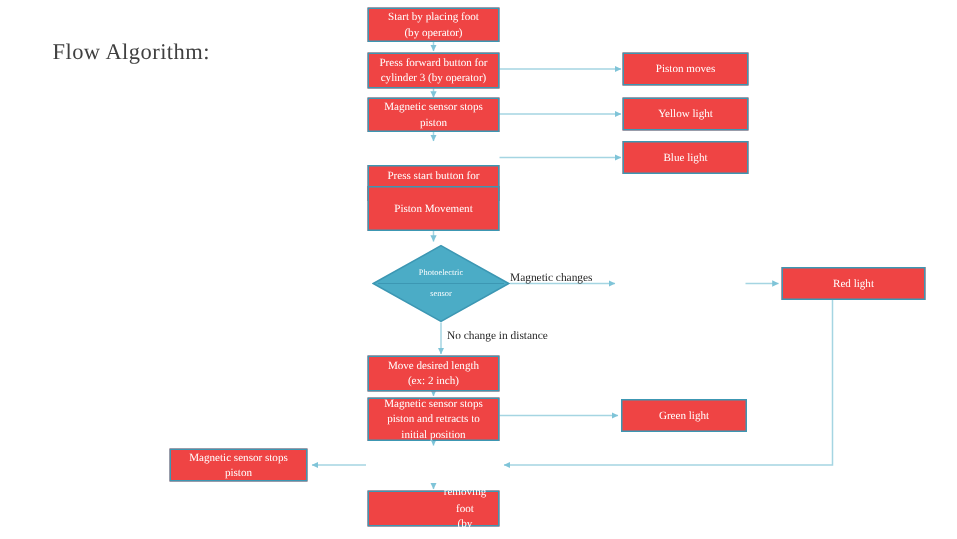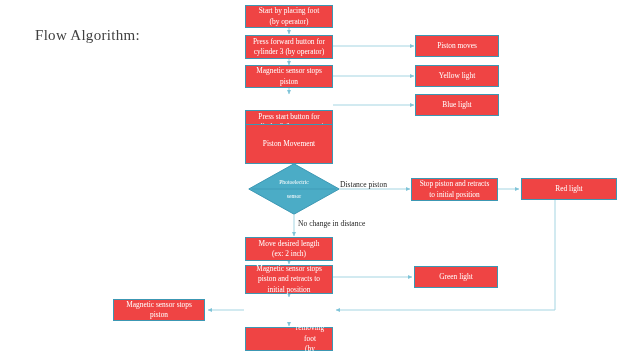--- a/index.html
+++ b/index.html
@@ -127,49 +127,47 @@
   <div class="node" style="left:245px;top:65px;width:88px;height:23px;">Magnetic sensor stops
 piston</div>
 
   <div class="node" style="left:415px;top:65px;width:84px;height:22px;">Yellow light</div>
 
   <div class="node" style="left:245px;top:94px;width:88px;height:24px;margin-top:16px;">Press start button for
 cylinder 2 (by operator)</div>
 
   <div class="node" style="left:415px;top:94px;width:84px;height:22px;">Blue light</div>
 
-  <div class="node" style="left:245px;top:124px;width:88px;height:40px;">Piston Movement</div>
+  <div class="node" style="left:245px;top:124px;width:88px;height:30px;">Piston Movement</div>
 
   <div class="diamond">
     <svg width="92" height="52" viewBox="0 0 92 52">
       <polygon points="46,0.8 91.2,26 46,51.2 0.8,26" fill="#4BACC6" stroke="#3C97B3" stroke-width="1"></polygon>
       <line x1="4" y1="26" x2="88" y2="26" stroke="#3C97B3" stroke-width="0.7"></line>
     </svg>
     <div class="dtext">Photoelectric
 sensor</div>
   </div>
 
-  <div class="node" style="left:411px;top:178px;width:87px;height:23px;">Stop piston and retracts
-to initial position</div>
 
   <div class="node" style="left:521px;top:178px;width:96px;height:22px;">Red light</div>
 
   <div class="node" style="left:245px;top:237px;width:88px;height:24px;">Move desired length
 (ex: 2 inch)</div>
 
   <div class="node" style="left:245px;top:265px;width:88px;height:29px;">Magnetic sensor stops
 piston and retracts to
 initial position</div>
 
   <div class="node" style="left:414px;top:266px;width:84px;height:22px;">Green light</div>
 
 
   <div class="node" style="left:113px;top:299px;width:92px;height:22px;">Magnetic sensor stops
 piston</div>
 
   <div class="node" style="left:245px;top:327px;width:88px;height:24px;padding-left:45px;">Finish by removing foot
 (by operator)</div>
 
-  <div class="edge-label" style="left:340px;top:180px;">Distance piston</div>
+  <div class="edge-label" style="left:340px;top:180px;">Magnetic changes</div>
 
   <div class="edge-label" style="left:298px;top:219px;">No change in distance</div>
 
 </div>
 
 </body></html>

